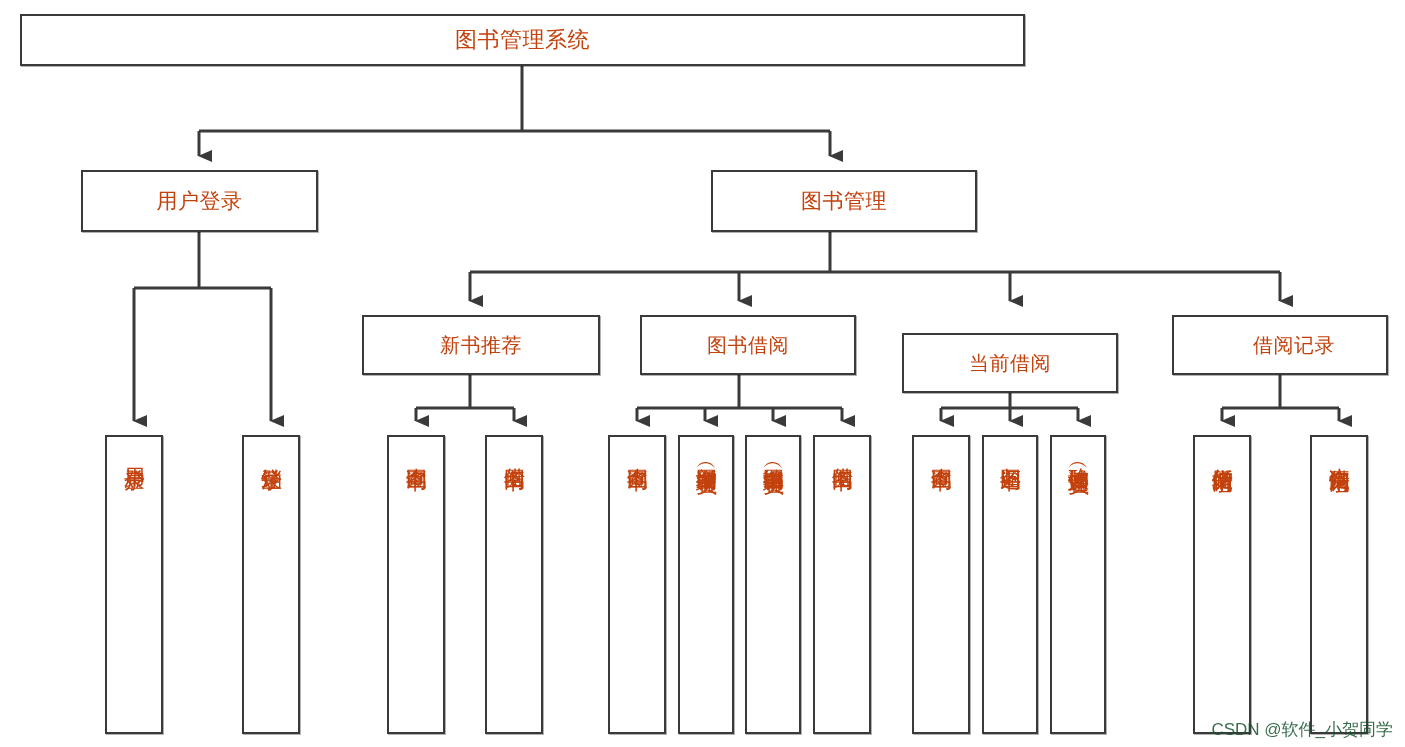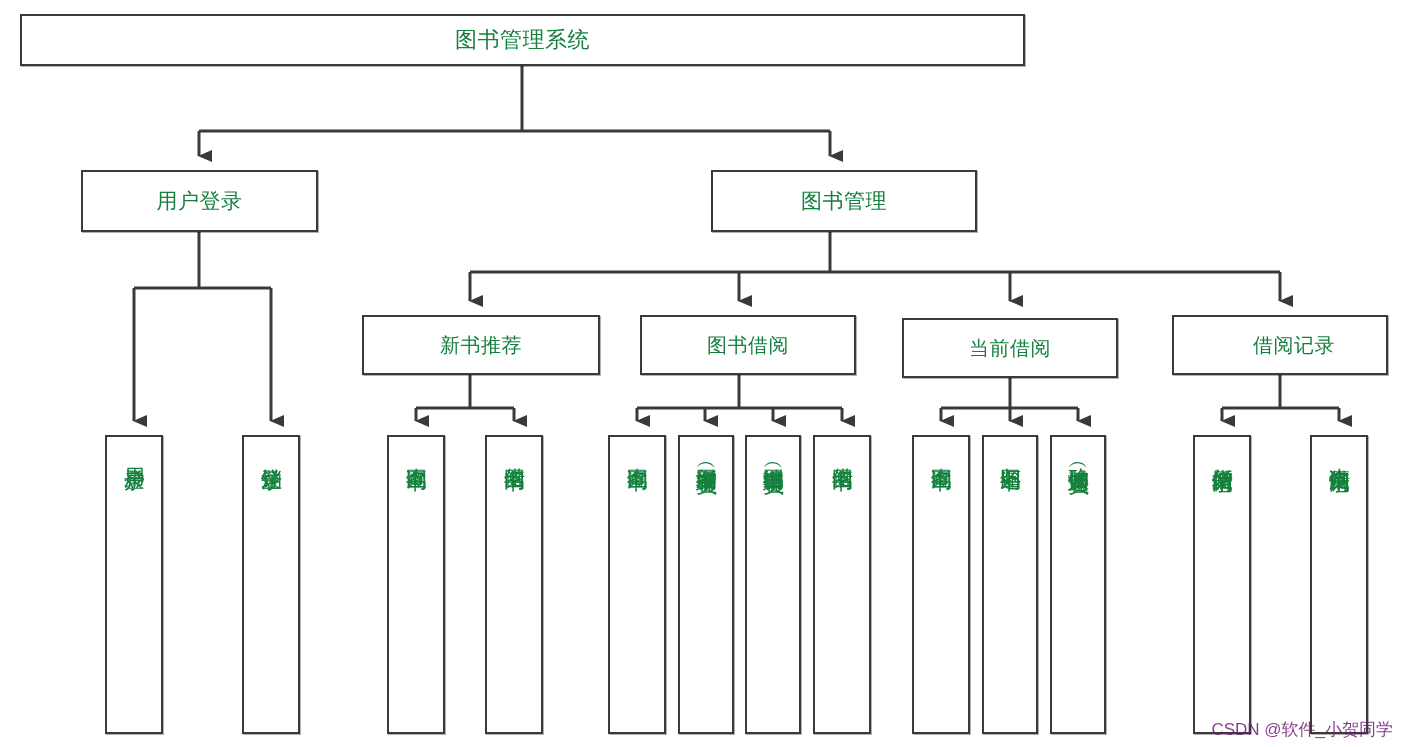--- a/index.html
+++ b/index.html
@@ -37,21 +37,21 @@
     border: 2px solid #3a3a3a;
     display: flex;
     align-items: center;
     justify-content: center;
     box-shadow: 1px 1px 0 rgba(0,0,0,0.30);
   }
   .node .label {
     font-size: 21px;
     line-height: 1.25;
     letter-spacing: 0.5px;
-    color: #15803d;
+    color: #c2410c;
     white-space: nowrap;
     text-align: center;
   }
   .node.root .label { font-size: 22px; }
   .node.branch .label { font-size: 21px; }
   .node.group .label { font-size: 20px; }
 
   
   .node.leaf {
     align-items: flex-start;
@@ -67,21 +67,21 @@
     white-space: pre-line;
     display: block;
   }
   
   #watermark {
     position: absolute;
     z-index: 3;
     right: 12px;
     bottom: 6px;
     font-size: 17px;
-    color: #701a75;
+    color: #14532d;
     opacity: 0.85;
     white-space: nowrap;
     pointer-events: none;
     font-family: "Liberation Sans", "DejaVu Sans", sans-serif;
   }
 </style>
 </head>
 <body>
 
 <div id="diagram">
@@ -149,21 +149,21 @@
   </div>
 
   <div class="node group" style="left:362px; top:315px; width:238px; height:60px;font-family:Liberation Serif, serif;">
     <span class="label">新书推荐</span>
   </div>
 
   <div class="node group" style="left:640px; top:315px; width:216px; height:60px;">
     <span class="label">图书借阅</span>
   </div>
 
-  <div class="node group" style="left:902px; top:318px; width:216px; height:60px;">
+  <div class="node group" style="left:902px; top:333px; width:216px; height:60px;">
     <span class="label">当前借阅</span>
   </div>
 
   <div class="node group" style="left:1172px; top:315px; width:216px; height:60px;padding-left:28px;">
     <span class="label">借阅记录</span>
   </div>
 
   <div class="node leaf" style="left:105px; top:435px; width:58px; height:299px;">
     <span class="label">用户登录</span>
   </div>

